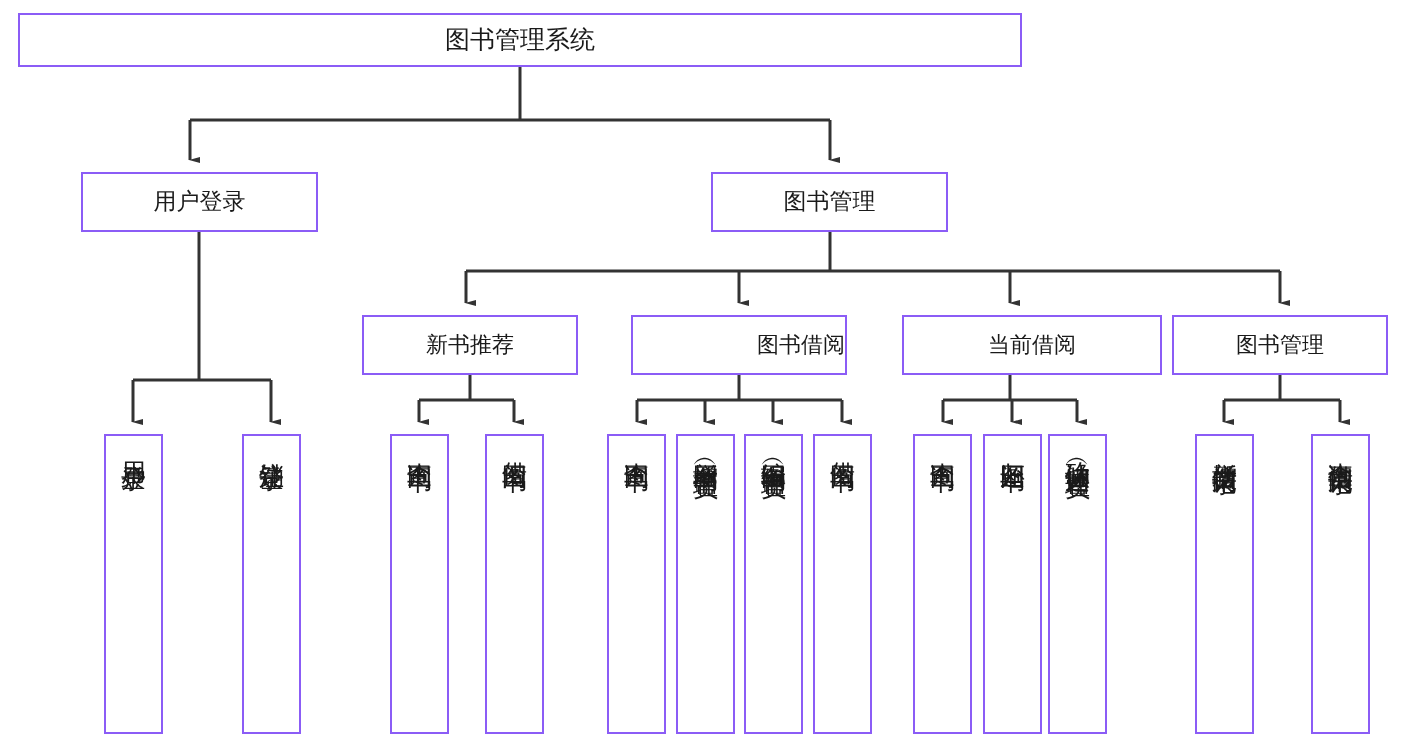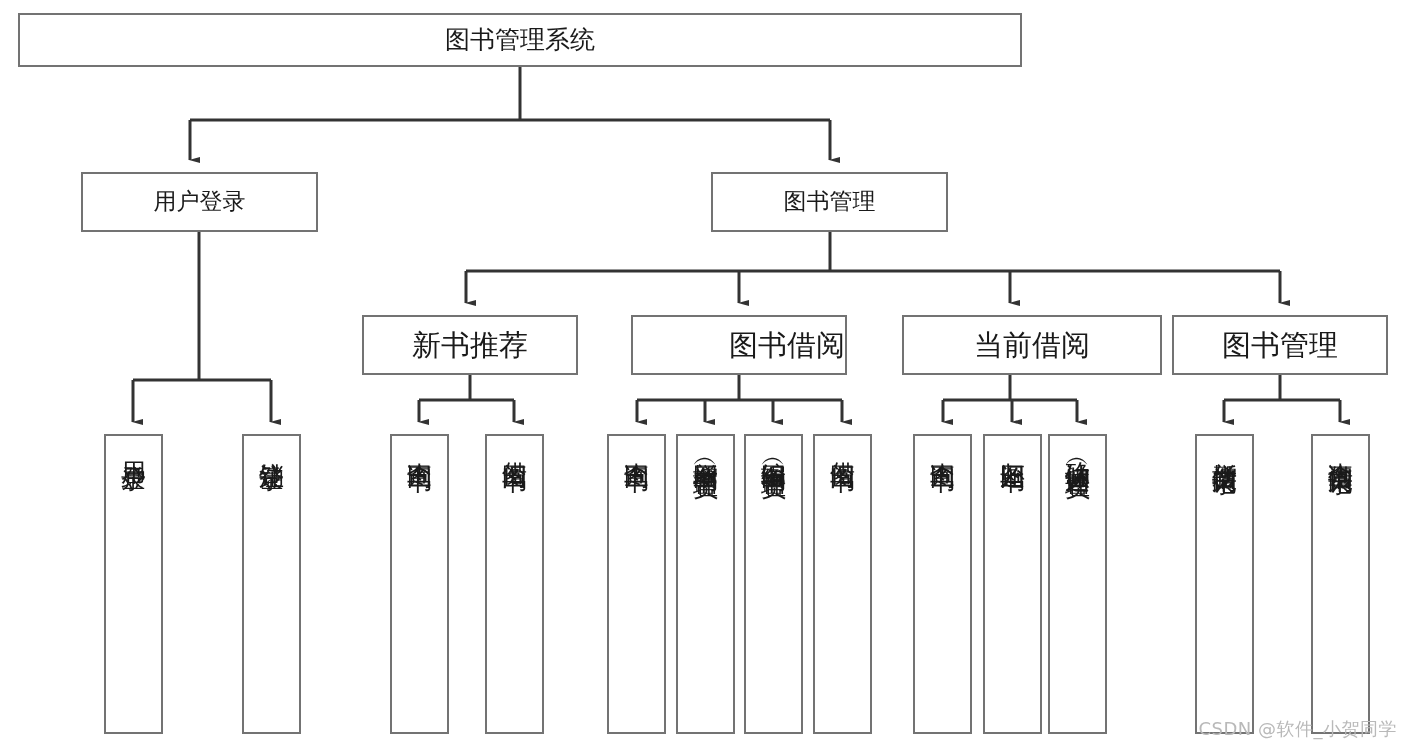--- a/index.html
+++ b/index.html
@@ -22,36 +22,36 @@
     position: absolute;
     left: 0;
     top: 0;
     width: 1405px;
     height: 747px;
     pointer-events: none;
   }
   .node {
     position: absolute;
     box-sizing: border-box;
-    border: 2px solid #737373;
+    border: 2px solid #8b5cf6;
     background: #ffffff;
     display: flex;
     align-items: center;
     justify-content: center;
     color: #1a1a1a;
   }
   .node .label {
     display: block;
     text-align: center;
     line-height: 1.18;
     white-space: nowrap;
   }
   .node-root .label { font-size: 25px; }
   .node-l2 .label { font-size: 23px; }
-  .node-l3 .label { font-size: 29px; font-family: Liberation Serif, serif; }
+  .node-l3 .label { font-size: 22px; font-family: Liberation Serif, serif; }
   .node-leaf {
     align-items: flex-start;
     justify-content: center;
     padding-top: 6px;
   }
   .node-leaf .label {
     writing-mode: vertical-rl;
     text-orientation: upright;
     font-size: 25px;
     letter-spacing: 2px;
@@ -186,15 +186,14 @@
     <span class="label">确认归还（管理员）</span>
   </div>
 
   <div class="node node-leaf" style="left:1195px; top:434px; width:59px; height:300px;">
     <span class="label">新增借阅记录</span>
   </div>
   <div class="node node-leaf" style="left:1311px; top:434px; width:59px; height:300px;">
     <span class="label">查询借阅记录</span>
   </div>
 
-  <div class="watermark">CSDN @软件_小贺同学</div>
 
 </div>
 
 </body></html>

